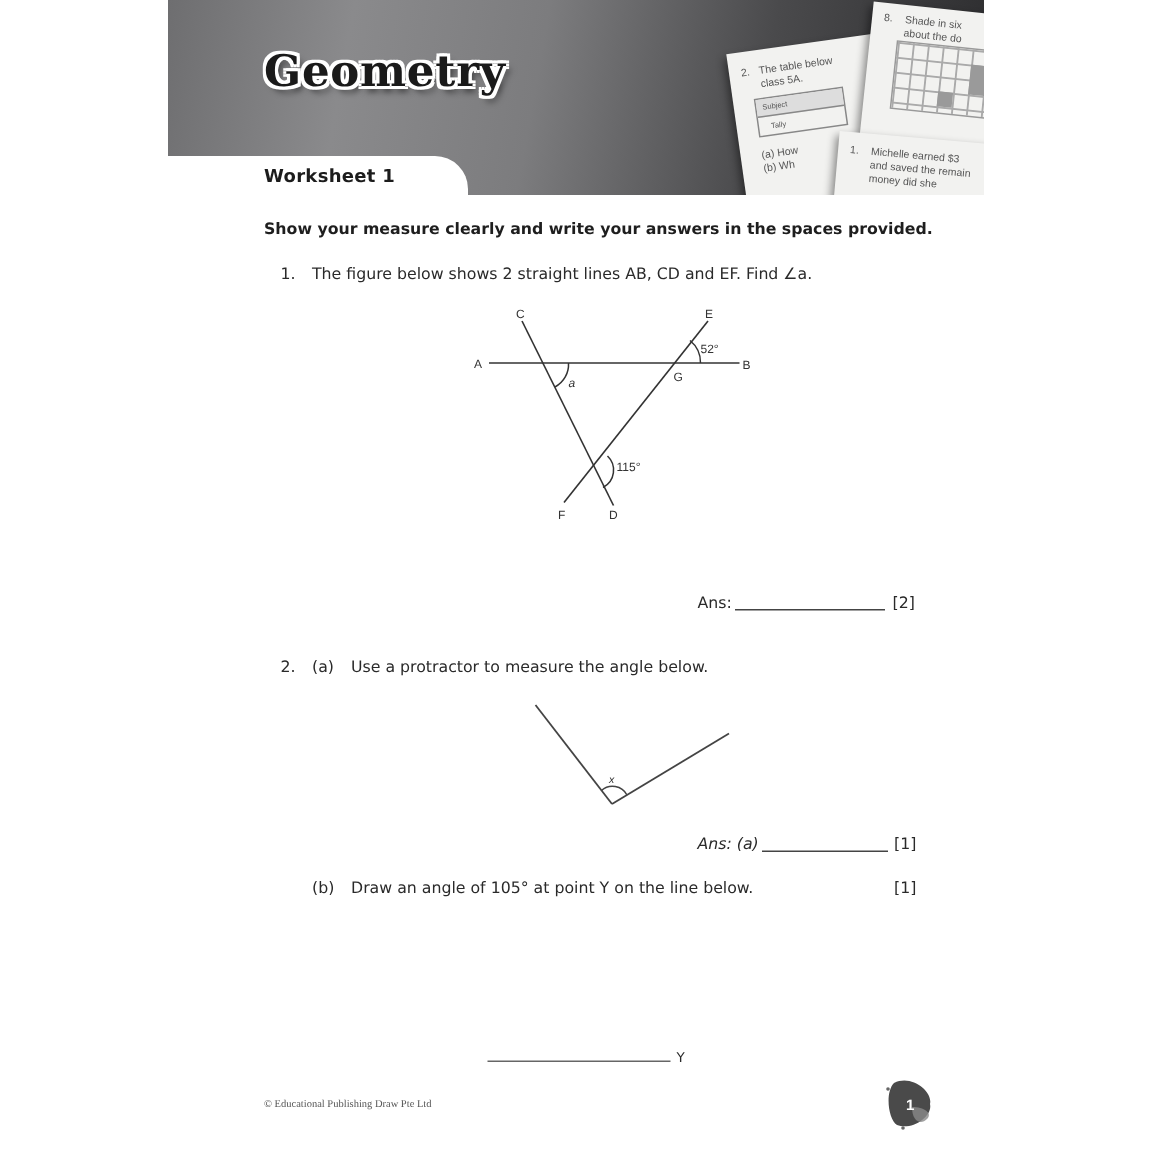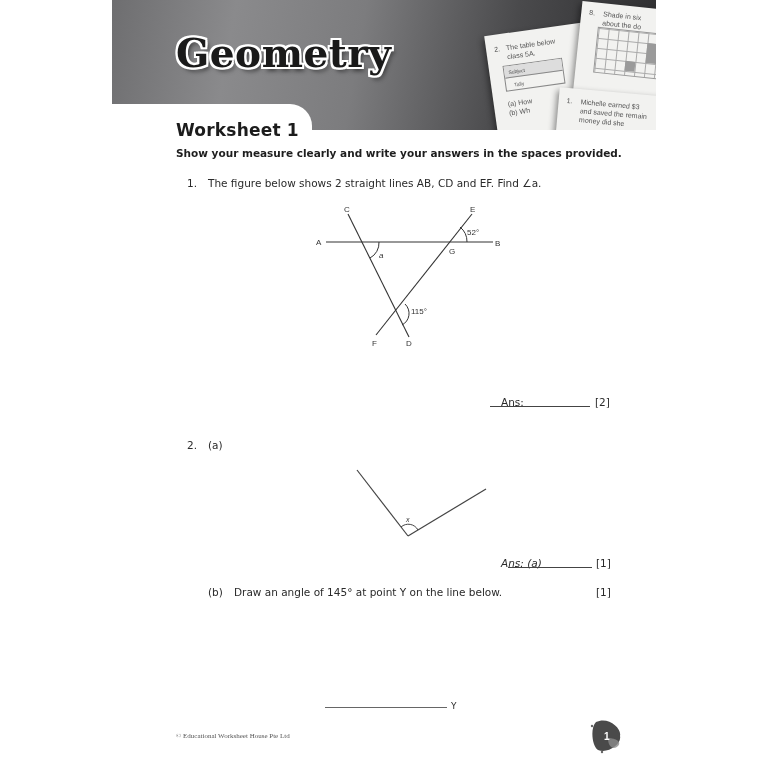--- a/index.html
+++ b/index.html
@@ -10,35 +10,35 @@
 
   
   .banner {
     position: absolute; left: 112px; top: 0; width: 544px; height: 130px;
     background: linear-gradient(100deg, #6e6e70 0%, #8a8a8c 22%, #7c7c7e 45%, #4a4a4c 72%, #2c2c2e 100%);
     overflow: hidden;
   }
   .banner-title {
     position: absolute; left: 64px; top: 30px;
     font-family: "DejaVu Serif", "Liberation Serif", serif;
-    font-weight: bold; font-size: 39px; letter-spacing: 0.5px;
+    font-weight: bold; font-size: 29px; letter-spacing: 0.5px;
     color: #1a1a1a;
     text-shadow:
       -2px -2px 0 #fff, 2px -2px 0 #fff, -2px 2px 0 #fff, 2px 2px 0 #fff,
       0 -2px 0 #fff, 0 2px 0 #fff, -2px 0 0 #fff, 2px 0 0 #fff,
       3px 4px 4px rgba(0,0,0,0.55);
   }
   .worksheet-tab {
     position: absolute; left: 112px; top: 104px; width: 200px; height: 40px;
     background: #fff; border-top-right-radius: 22px;
   }
   .worksheet-title {
-    position: absolute; left: 176px; top: 120px;
+    position: absolute; left: 176px; top: 110px;
     font-family: "DejaVu Sans", "Liberation Sans", sans-serif;
-    font-weight: bold; font-size: 17px; color: #1c1c1c; letter-spacing: 0.2px;
+    font-weight: bold; font-size: 12px; color: #1c1c1c; letter-spacing: 0.2px;
   }
 
   
   .paper {
     position: absolute; background: #f2f2f0; box-shadow: -2px 3px 6px rgba(0,0,0,0.45);
     font-family: "Liberation Sans", sans-serif; color: #555; font-size: 7px; line-height: 9px;
   }
   .paper-1 { left: 380px; top: 28px; width: 110px; height: 120px; transform: rotate(-8deg); }
   .paper-2 { left: 465px; top: 6px; width: 100px; height: 100px; transform: rotate(6deg); }
   .paper-3 { left: 445px; top: 92px; width: 110px; height: 60px; transform: rotate(5deg); }
@@ -59,21 +59,21 @@
   .instr {
     position: absolute; left: 176px; top: 147px;
     font-weight: bold; font-size: 10.5px; color: #1e1e1e;
   }
   .qtext { position: absolute; font-size: 10.5px; color: #2a2a2a; white-space: nowrap; }
   .qnum { position: absolute; font-size: 10.5px; color: #2a2a2a; }
 
   .fig { position: absolute; }
   .fig text { font-family: "Liberation Sans", sans-serif; fill: #333; }
 
-  .ans-label { position: absolute; font-size: 10.5px; color: #2a2a2a; white-space: nowrap; margin-left: 36px; }
+  .ans-label { position: absolute; font-size: 10.5px; color: #2a2a2a; white-space: nowrap; }
   .ans-line { position: absolute; height: 1px; background: #444; }
   .marks { position: absolute; font-size: 10.5px; color: #2a2a2a; }
 
   .footer { position: absolute; left: 176px; top: 732px; font-family: "Liberation Serif", serif; font-size: 7px; color: #555; }
   .page-badge { position: absolute; left: 588px; top: 718px; width: 40px; height: 36px; }
 </style>
 </head>
 <body>
 
 <div class="page">
@@ -146,40 +146,41 @@
     <text x="467" y="235" font-size="8">52°</text>
     <text x="411" y="314" font-size="8">115°</text>
   </svg>
 
   <div class="ans-label" style="left:465px;top:396px;">Ans:</div>
   <div class="ans-line" style="left:490px;top:406px;width:100px;"></div>
   <div class="marks" style="left:595px;top:396px;">[2]</div>
 
   <div class="qnum" style="left:187px;top:439px;">2.</div>
   <div class="qnum" style="left:208px;top:439px;">(a)</div>
+  <div class="qtext" style="left:234px;top:439px;">Use a protractor to measure the angle below.</div>
 
   <svg class="fig" style="left:345px;top:460px;" width="150" height="85" viewBox="345 460 150 85">
     <line x1="357" y1="470" x2="408" y2="536" stroke="#444" stroke-width="1.2"></line>
     <line x1="408" y1="536" x2="486" y2="489" stroke="#444" stroke-width="1.2"></line>
     <path d="M 401 527 A 11 11 0 0 1 418 530" fill="none" stroke="#444" stroke-width="1"></path>
     <text x="406" y="522" font-size="7" font-style="italic" fill="#333">x</text>
   </svg>
 
   <div class="ans-label" style="left:465px;top:557px;font-style:italic;">Ans: (a)</div>
   <div class="ans-line" style="left:508px;top:567px;width:84px;"></div>
   <div class="marks" style="left:596px;top:557px;">[1]</div>
 
   <div class="qnum" style="left:208px;top:586px;">(b)</div>
-  <div class="qtext" style="left:234px;top:586px;">Draw an angle of 145° at point Y on the line below.</div>
+  <div class="qtext" style="left:234px;top:586px;">Draw an angle of 105° at point Y on the line below.</div>
   <div class="marks" style="left:596px;top:586px;">[1]</div>
 
   <div class="ans-line" style="left:325px;top:707px;width:122px;background:#666;"></div>
   <div class="qtext" style="left:451px;top:701px;font-size:9px;">Y</div>
 
-  <div class="footer">© Educational Worksheet House Pte Ltd</div>
+  <div class="footer">© Educational Publishing Draw Pte Ltd</div>
 
   <svg class="page-badge" viewBox="0 0 40 36">
     <path d="M 8 4 C 20 -2, 34 10, 32 18 C 34 26, 20 36, 10 32 C 4 28, 2 10, 8 4 Z" fill="#4a4a4a"></path>
     <path d="M 20 20 C 28 20, 34 24, 30 28 C 26 32, 20 30, 20 20 Z" fill="#8a8a8a" opacity="0.8"></path>
     <circle cx="4" cy="8" r="1.2" fill="#666"></circle>
     <circle cx="14" cy="34" r="1.2" fill="#666"></circle>
     <text x="16" y="22" font-size="10" font-weight="bold" fill="#fff" font-family="Liberation Sans, sans-serif">1</text>
   </svg>
 </div>
 

